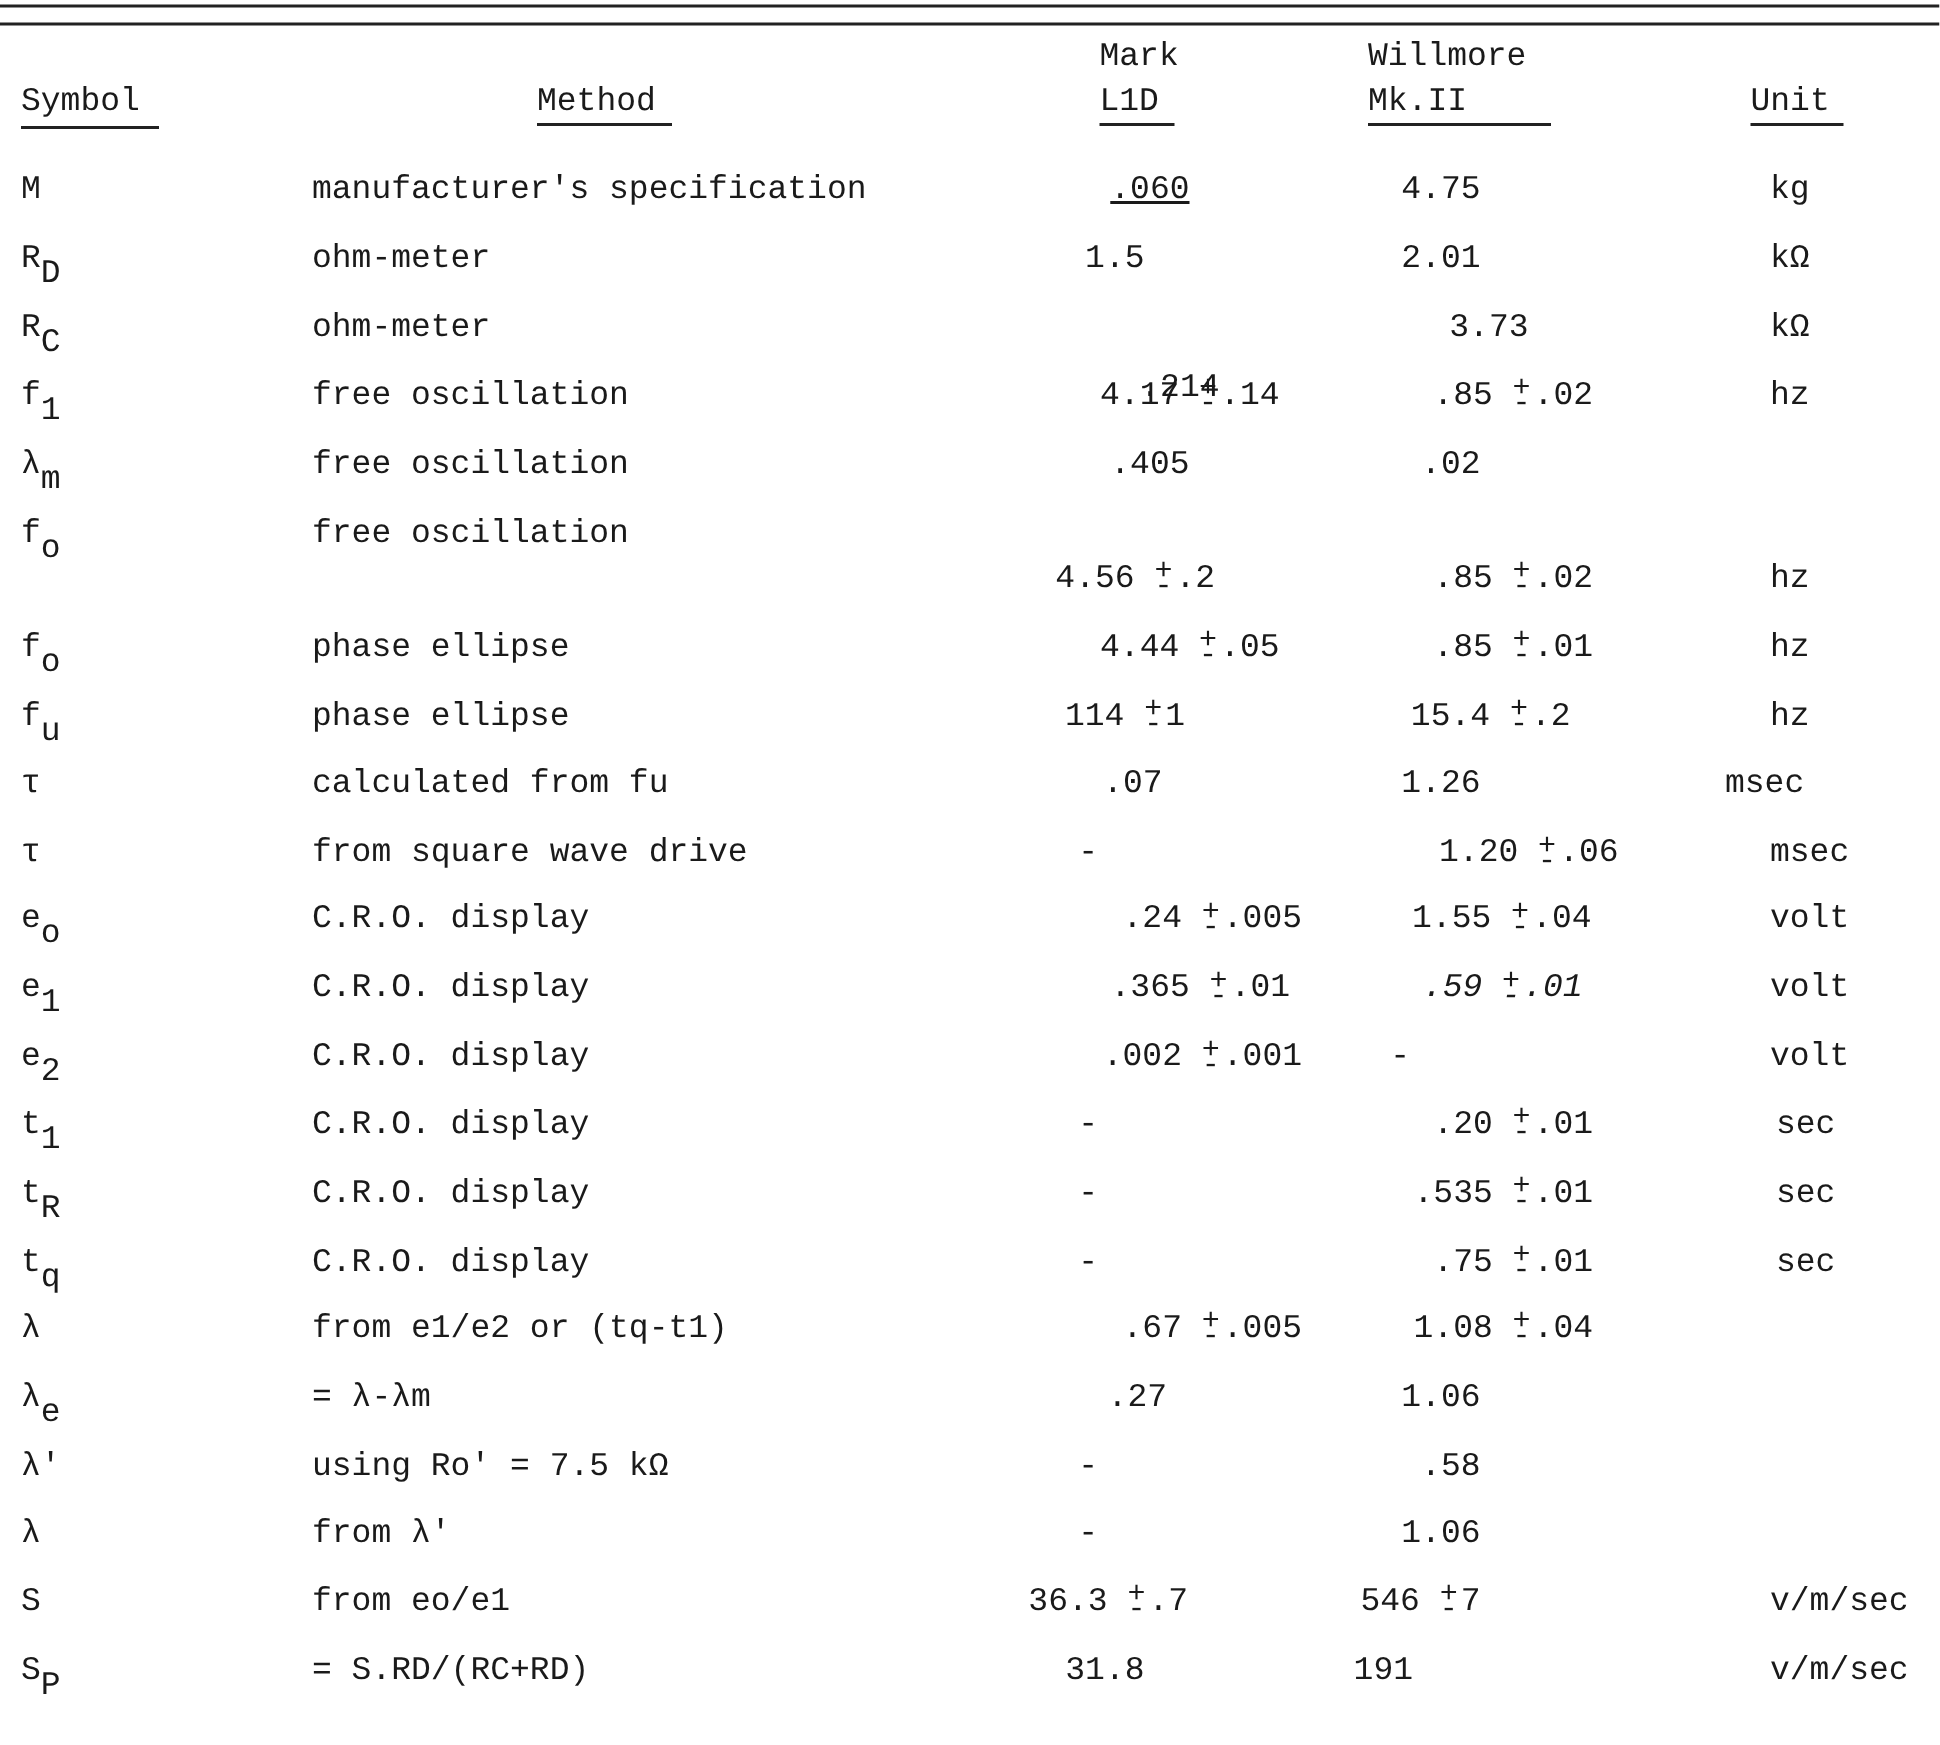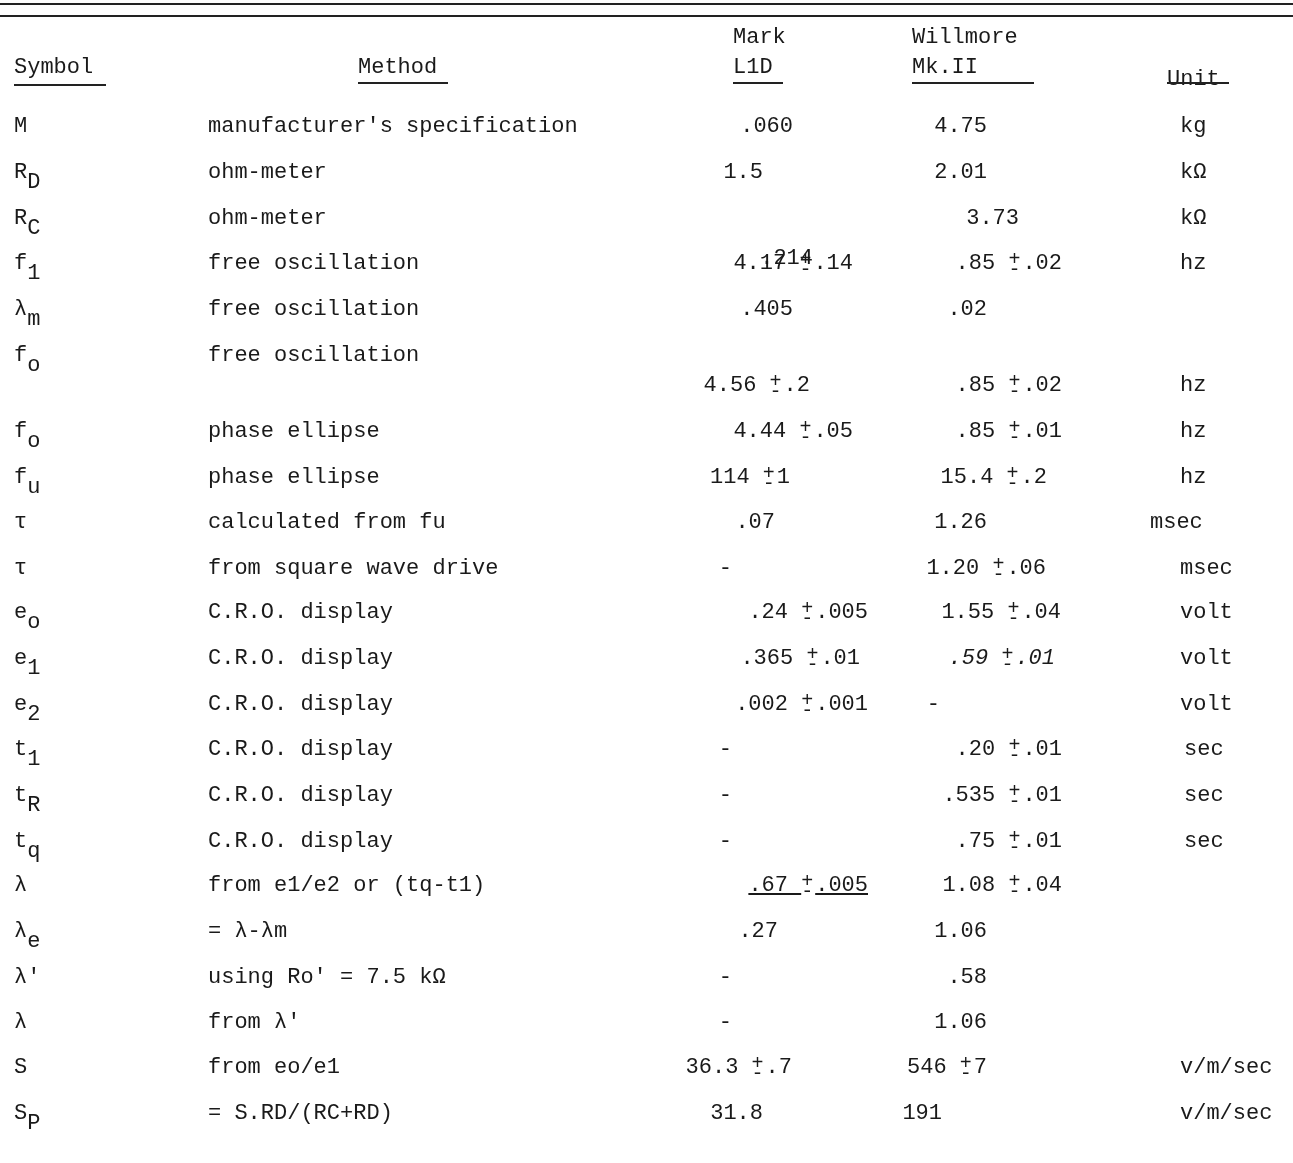--- a/index.html
+++ b/index.html
@@ -40,29 +40,29 @@
   <div class="uline" style="left:358px; top:82px; width:90px;"></div>
 
   <span class="hdr" style="left:733px; top:23px;">Mark</span>
   <span class="hdr" style="left:733px; top:53px;">L1D</span>
   <div class="uline" style="left:733px; top:82px; width:50px;"></div>
 
   <span class="hdr" style="left:912px; top:23px;">Willmore</span>
   <span class="hdr" style="left:912px; top:53px;">Mk.II</span>
   <div class="uline" style="left:912px; top:82px; width:122px;"></div>
 
-  <span class="hdr" style="left:1167px; top:65px;">Unit</span>
+  <span class="hdr" style="left:1167px; top:53px;">Unit</span>
   <div class="uline" style="left:1167px; top:82px; width:62px;"></div>
 </div>
 
 <div id="table-body">
     <div class="row" style="top: 112px;">
       <span class="cell sym"><span>M</span></span>
       <span class="cell method">manufacturer's specification</span>
-      <span class="cell" style="left: auto; right: 500px;"><span class="valtext">.060</span></span>
+      <span class="cell" style="left: auto; right: 500px; text-decoration: underline;"><span class="valtext">.060</span></span>
       <span class="cell" style="left: auto; right: 306px;"><span class="valtext">4.75</span></span>
       <span class="cell" style="left: 1180px;">kg</span>
     </div>
     <div class="row" style="top: 158px;">
       <span class="cell sym"><span>R</span><sub>D</sub></span>
       <span class="cell method">ohm-meter</span>
       <span class="cell" style="left: auto; right: 530px;"><span class="valtext">1.5</span></span>
       <span class="cell" style="left: auto; right: 306px;"><span class="valtext">2.01</span></span>
       <span class="cell" style="left: 1180px;">kΩ</span>
     </div>
@@ -111,21 +111,21 @@
       <span class="cell sym"><span>τ</span></span>
       <span class="cell method">calculated from fu</span>
       <span class="cell" style="left: auto; right: 518px;"><span class="valtext">.07</span></span>
       <span class="cell" style="left: auto; right: 306px;"><span class="valtext">1.26</span></span>
       <span class="cell" style="left: 1150px;">msec</span>
     </div>
     <div class="row" style="top: 554px;">
       <span class="cell sym"><span>τ</span></span>
       <span class="cell method">from square wave drive</span>
       <span class="cell" style="left: auto; right: 561px;"><span class="valtext">-</span></span>
-      <span class="cell" style="left: auto; right: 247px; margin-left: 36px;"><span class="valtext">1.20</span> <span class="pm"><span class="plus">+</span><span class="minus">-</span></span><span class="valtext">.06</span></span>
+      <span class="cell" style="left: auto; right: 214px; margin-left: 36px;"><span class="valtext">1.20</span> <span class="pm"><span class="plus">+</span><span class="minus">-</span></span><span class="valtext">.06</span></span>
       <span class="cell" style="left: 1180px;">msec</span>
     </div>
     <div class="row" style="top: 598px;">
       <span class="cell sym"><span>e</span><sub>o</sub></span>
       <span class="cell method">C.R.O. display</span>
       <span class="cell" style="left: auto; right: 425px;"><span class="valtext">.24</span> <span class="pm"><span class="plus">+</span><span class="minus">-</span></span><span class="valtext">.005</span></span>
       <span class="cell" style="left: auto; right: 232px;"><span class="valtext">1.55</span> <span class="pm"><span class="plus">+</span><span class="minus">-</span></span><span class="valtext">.04</span></span>
       <span class="cell" style="left: 1180px;">volt</span>
     </div>
     <div class="row" style="top: 644px;">
@@ -159,21 +159,21 @@
     <div class="row" style="top: 827px;">
       <span class="cell sym"><span>t</span><sub>q</sub></span>
       <span class="cell method">C.R.O. display</span>
       <span class="cell" style="left: auto; right: 561px;"><span class="valtext">-</span></span>
       <span class="cell" style="left: auto; right: 231px;"><span class="valtext">.75</span> <span class="pm"><span class="plus">+</span><span class="minus">-</span></span><span class="valtext">.01</span></span>
       <span class="cell" style="left: 1184px;">sec</span>
     </div>
     <div class="row" style="top: 871px;">
       <span class="cell sym"><span>λ</span></span>
       <span class="cell method">from e1/e2 or (tq-t1)</span>
-      <span class="cell" style="left: auto; right: 425px; text-decoration: underline;"><span class="valtext">.67</span> <span class="pm"><span class="plus">+</span><span class="minus">-</span></span><span class="valtext">.005</span></span>
+      <span class="cell" style="left: auto; right: 425px;"><span class="valtext">.67</span> <span class="pm"><span class="plus">+</span><span class="minus">-</span></span><span class="valtext">.005</span></span>
       <span class="cell" style="left: auto; right: 231px;"><span class="valtext">1.08</span> <span class="pm"><span class="plus">+</span><span class="minus">-</span></span><span class="valtext">.04</span></span>
     </div>
     <div class="row" style="top: 917px;">
       <span class="cell sym"><span>λ</span><sub>e</sub></span>
       <span class="cell method">= λ-λm</span>
       <span class="cell" style="left: auto; right: 515px;"><span class="valtext">.27</span></span>
       <span class="cell" style="left: auto; right: 306px;"><span class="valtext">1.06</span></span>
     </div>
     <div class="row" style="top: 963px;">
       <span class="cell sym"><span>λ'</span></span>

